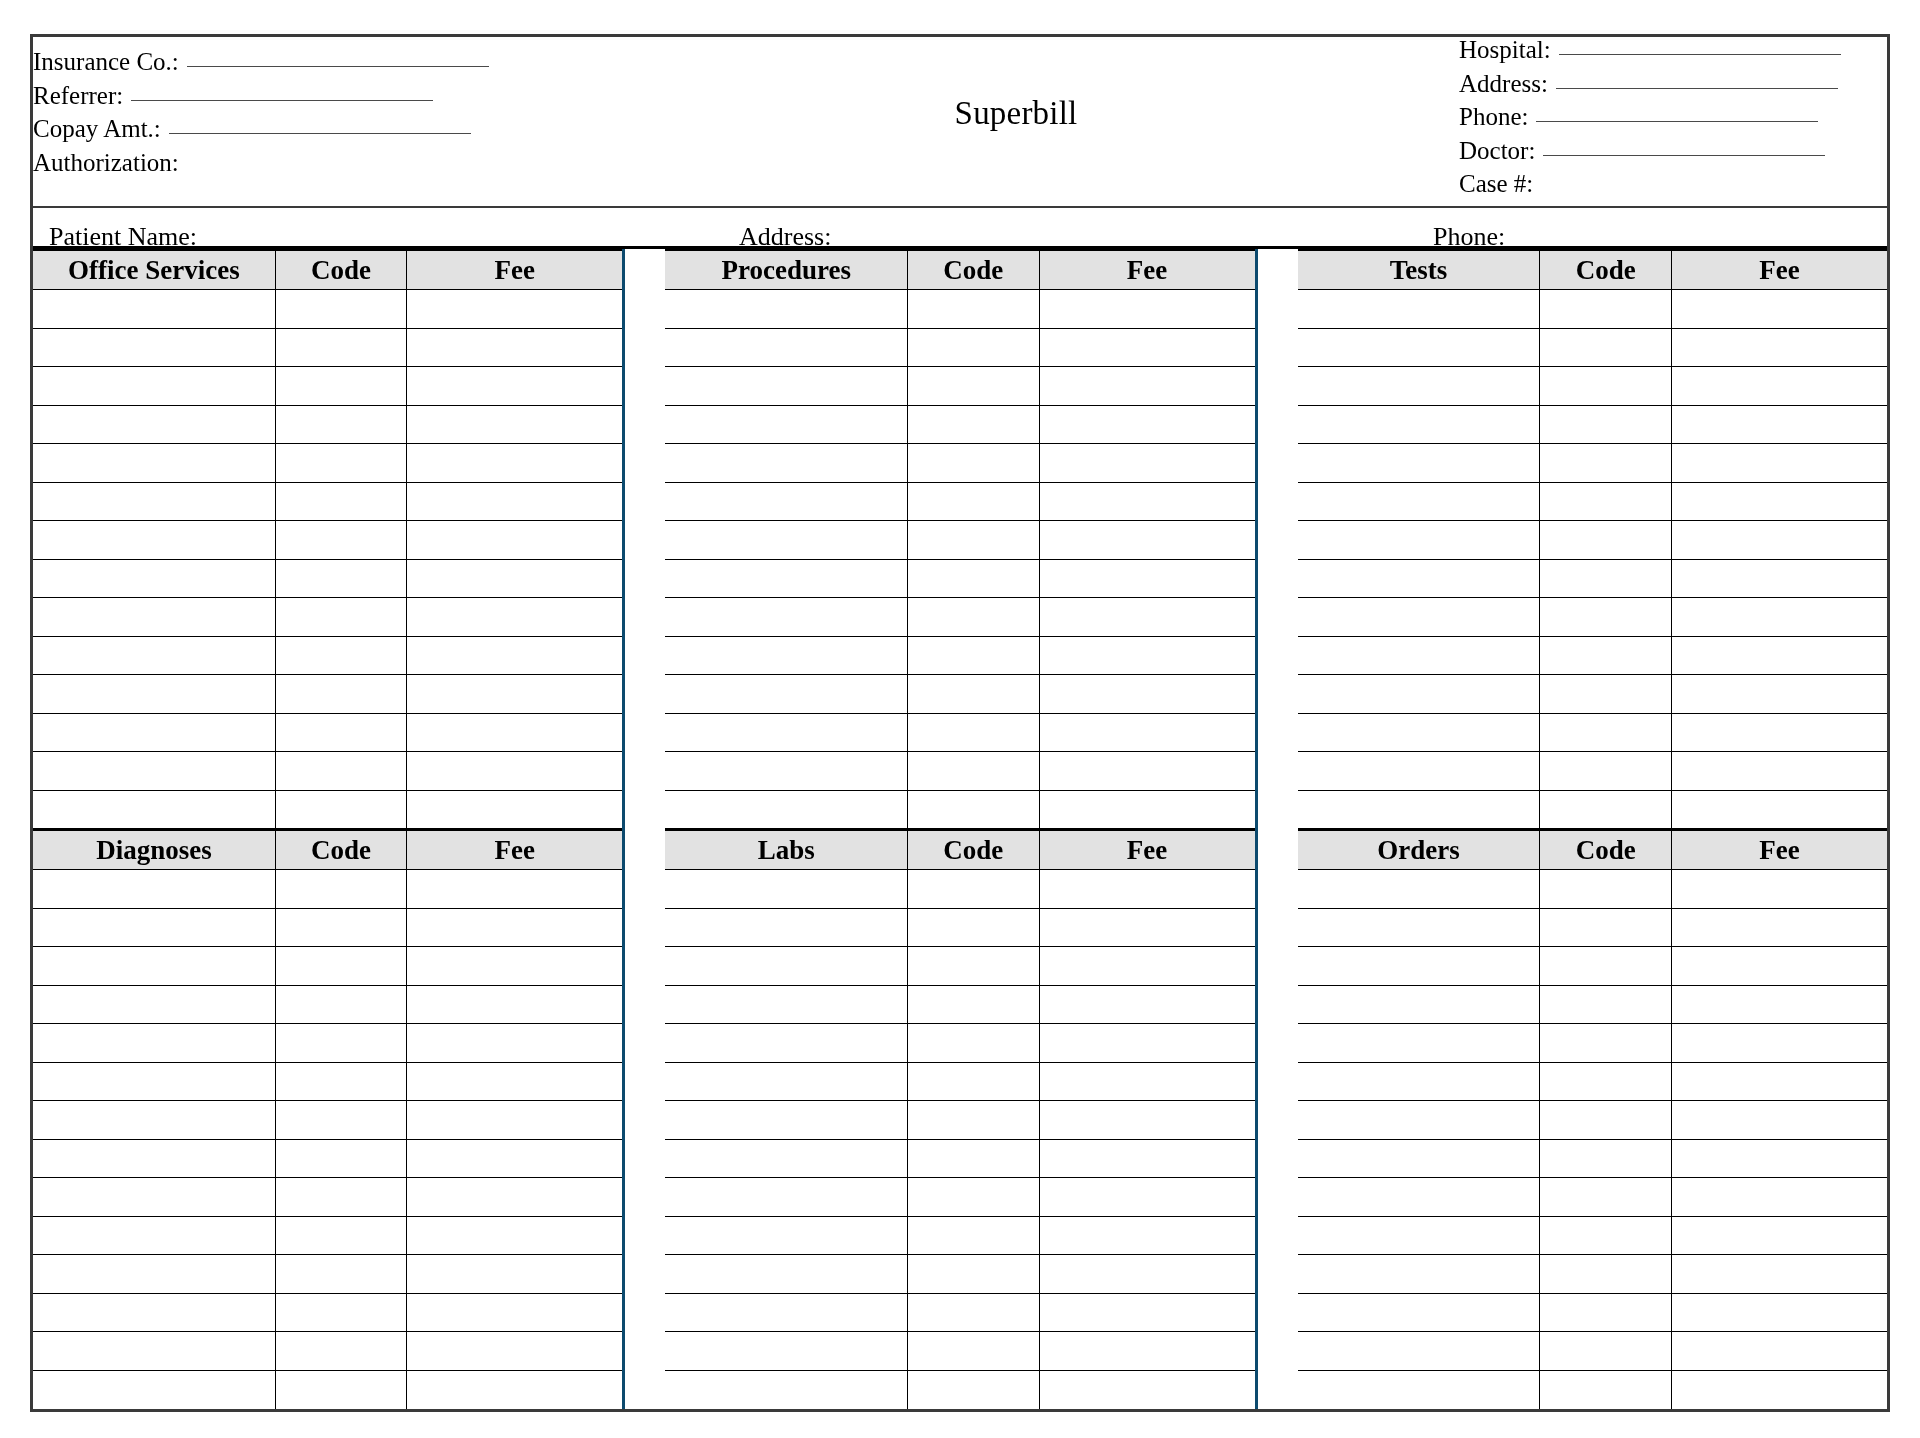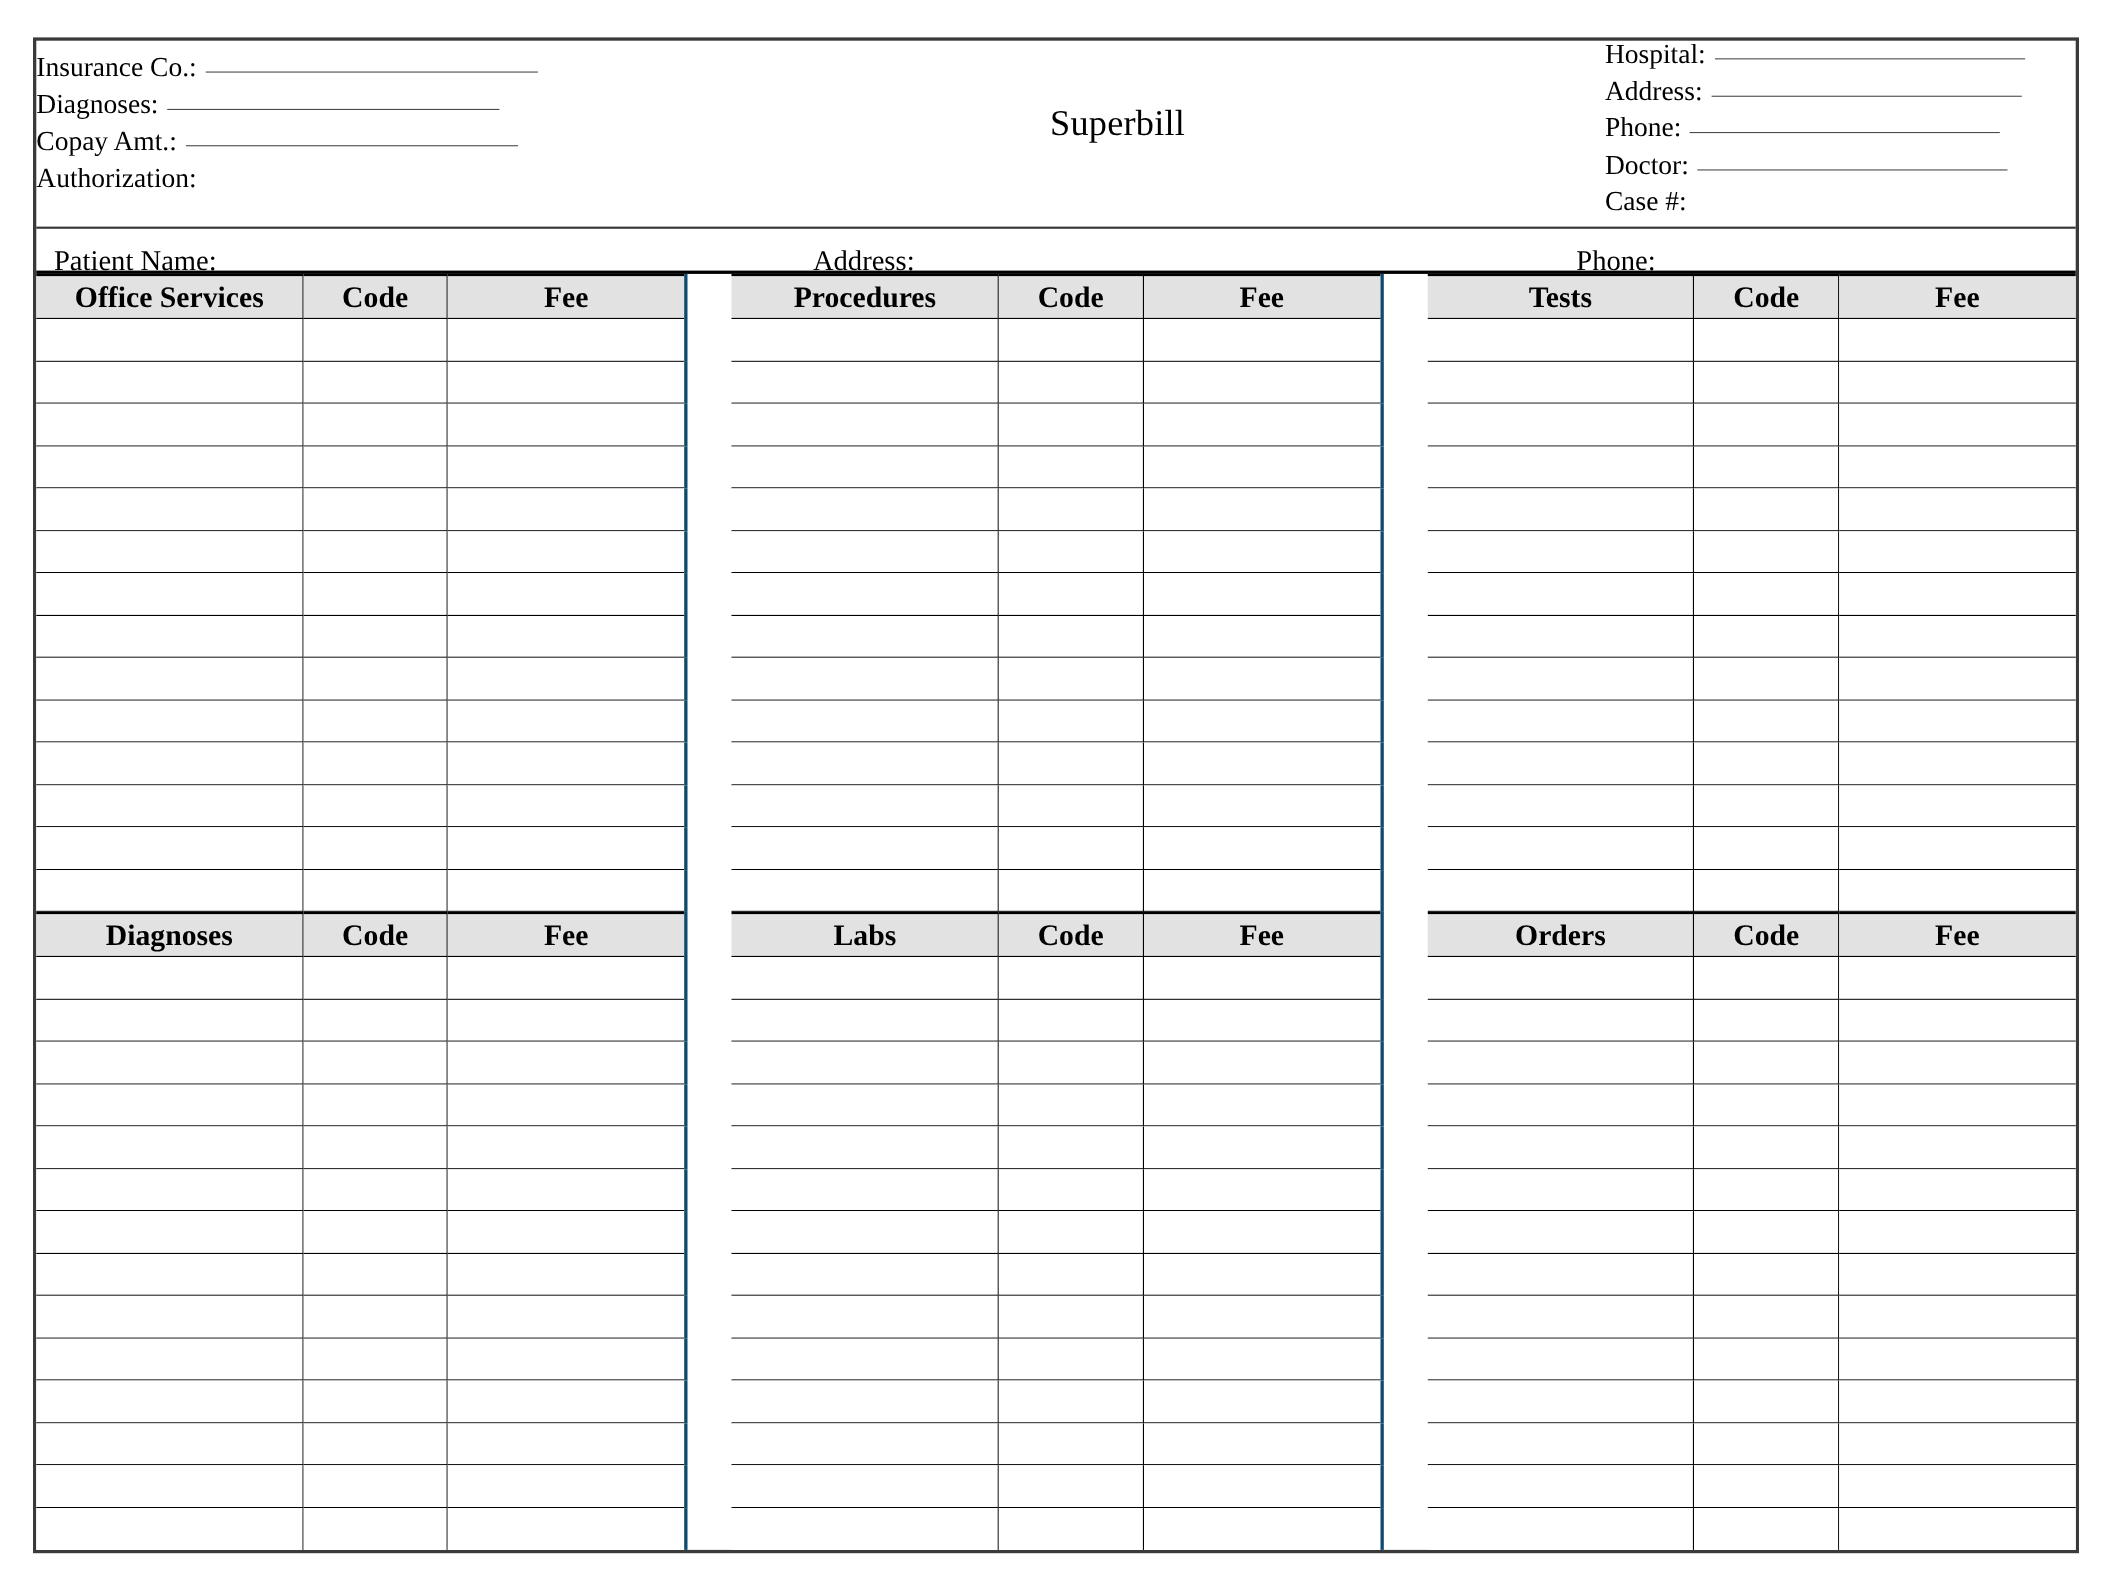--- a/index.html
+++ b/index.html
@@ -193,21 +193,21 @@
   <div class="form-frame">
 
     <div class="header-block">
 
       <div class="header-side header-left">
         <div class="field-row">
           <span class="field-label">Insurance Co.:</span>
           <span class="field-rule hl-rule"></span>
         </div>
         <div class="field-row">
-          <span class="field-label">Diagnoses:</span>
+          <span class="field-label">Referrer:</span>
           <span class="field-rule hl-rule"></span>
         </div>
         <div class="field-row">
           <span class="field-label">Copay Amt.:</span>
           <span class="field-rule hl-rule"></span>
         </div>
         <div class="field-row">
           <span class="field-label">Authorization:</span>
           <span class="field-rule hl-rule blank"></span>
         </div>

